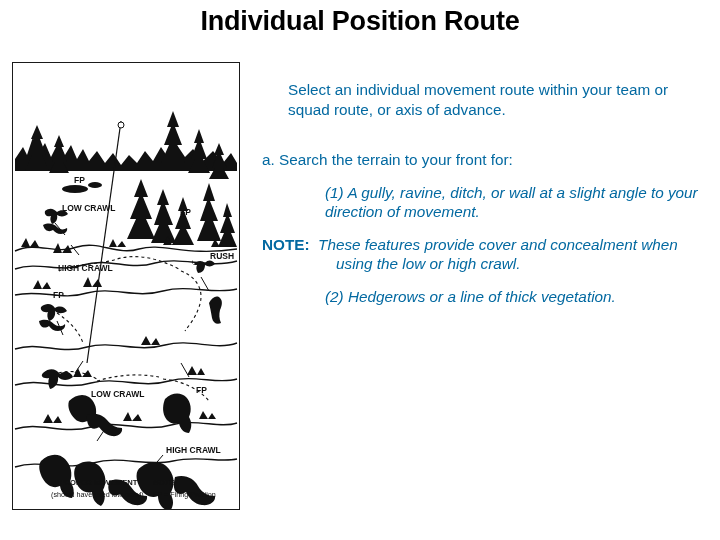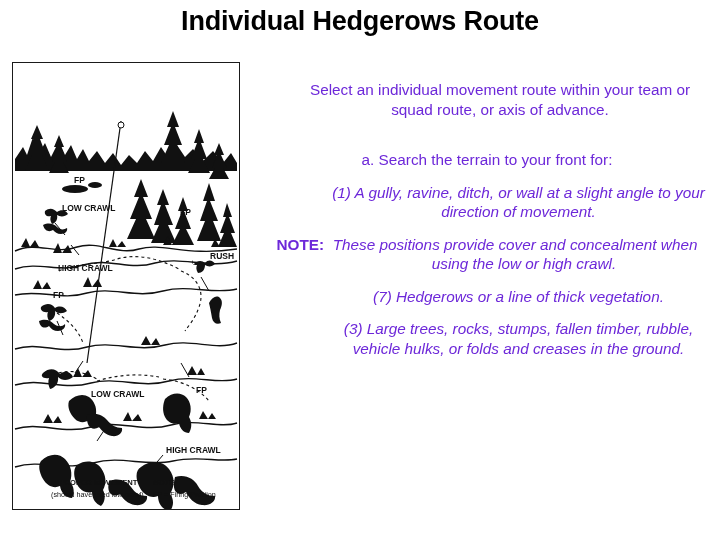--- a/index.html
+++ b/index.html
@@ -56,23 +56,22 @@
   
   #body-column {
     position: absolute;
     left: 262px;
     top: 80px;
     width: 450px;
   }
   .para {
     font-size: 15.3px;
     line-height: 19.5px;
-    color: #6d28d9;
+    color: #0369a1;
     margin: 0;
-    text-align: center;
   }
   .p-intro {
     padding-left: 26px;
     margin-bottom: 13px;
   }
   .p-alpha {
     padding-left: 0;
     margin-bottom: 13px;
     margin-top: 31px;
   }
@@ -90,21 +89,21 @@
   }
   .p-note .note-kw {
     font-style: normal;
     font-weight: bold;
   }
   .p-note .note-sp { white-space: pre; }
 </style>
 </head>
 <body>
 
-<div id="slide-title">Individual Hedgerows Route</div>
+<div id="slide-title">Individual Position Route</div>
 
 <div id="illustration-panel">
 
   <svg id="illustration-svg" width="226" height="446" viewBox="0 0 226 446">
 
     <rect x="0" y="0" width="226" height="446" fill="#ffffff"></rect>
 
     <g fill="#111">
       <path d="M2 96 L10 84 L14 92 L20 74 L26 90 L32 80 L38 94 L46 78 L52 92 L58 82
                L64 96 L70 86 L76 98 L84 88 L92 100 L100 90 L108 102 L116 92 L124 100
@@ -244,21 +243,20 @@
 
 <div id="body-column">
 
   <p class="para p-intro">Select an individual movement route within your team or squad route, or axis of advance.</p>
 
   <p class="para p-alpha">a.  Search the terrain to your front for:</p>
 
   <p class="para p-num">(1)  A gully, ravine, ditch, or wall at a slight angle to your direction of movement.</p>
 
   <p class="para p-note">
-    <span class="note-kw">NOTE:</span><span class="note-sp">  </span><span>These positions provide cover and concealment when using the low or high crawl.</span>
+    <span class="note-kw">NOTE:</span><span class="note-sp">  </span><span>These features provide cover and concealment when using the low or high crawl.</span>
   </p>
 
-  <p class="para p-num">(7)  Hedgerows or a line of thick vegetation.</p>
-
-
-  <p class="para p-num">(3)  Large trees, rocks, stumps, fallen timber, rubble, vehicle hulks, or folds and creases in the ground.</p>
+  <p class="para p-num">(2)  Hedgerows or a line of thick vegetation.</p>
+
+
 
 </div>
 
 </body></html>

